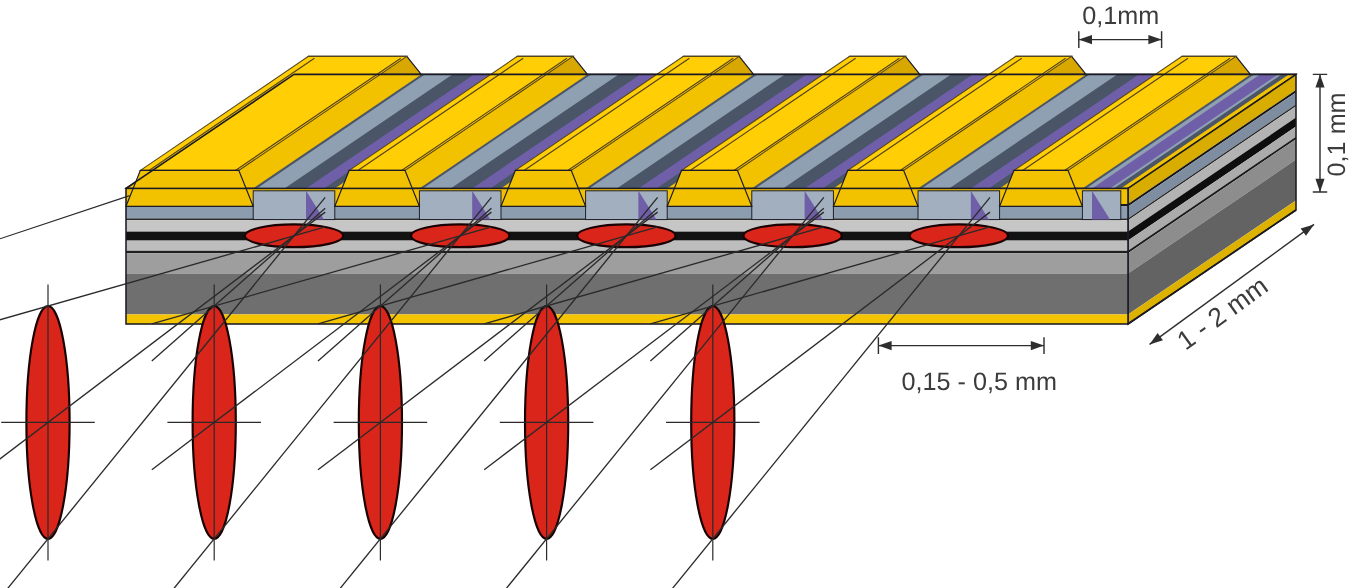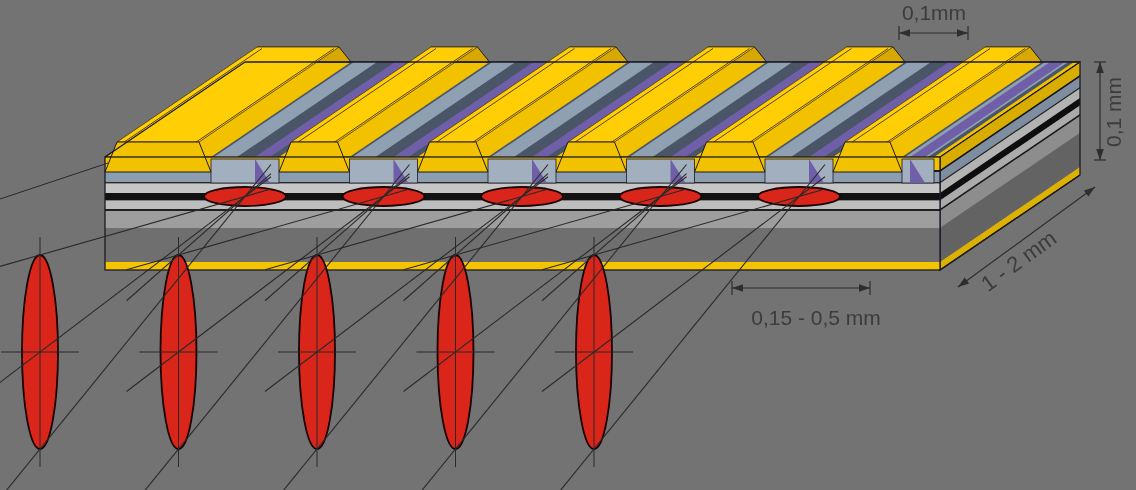--- a/index.html
+++ b/index.html
@@ -1,16 +1,16 @@
 <!DOCTYPE html>
 <html><head>
 <meta charset="utf-8">
 <style>
   html,body{margin:0;padding:0;background:#000;}
-  .stage{position:relative;width:1136px;height:490px;background:#737373;overflow:hidden;}
+  .stage{position:relative;width:1136px;height:490px;background:#ffffff;overflow:hidden;}
   svg{display:block;}
   text{font-family:"Liberation Sans","DejaVu Sans",sans-serif;font-size:21px;fill:#3C3C3C;}
   text.big{font-size:22px;}
 </style>
 </head>
 <body>
 
 <div class="stage">
 <svg width="1136" height="490" viewBox="0 0 1136 490">
   <g id="built">

